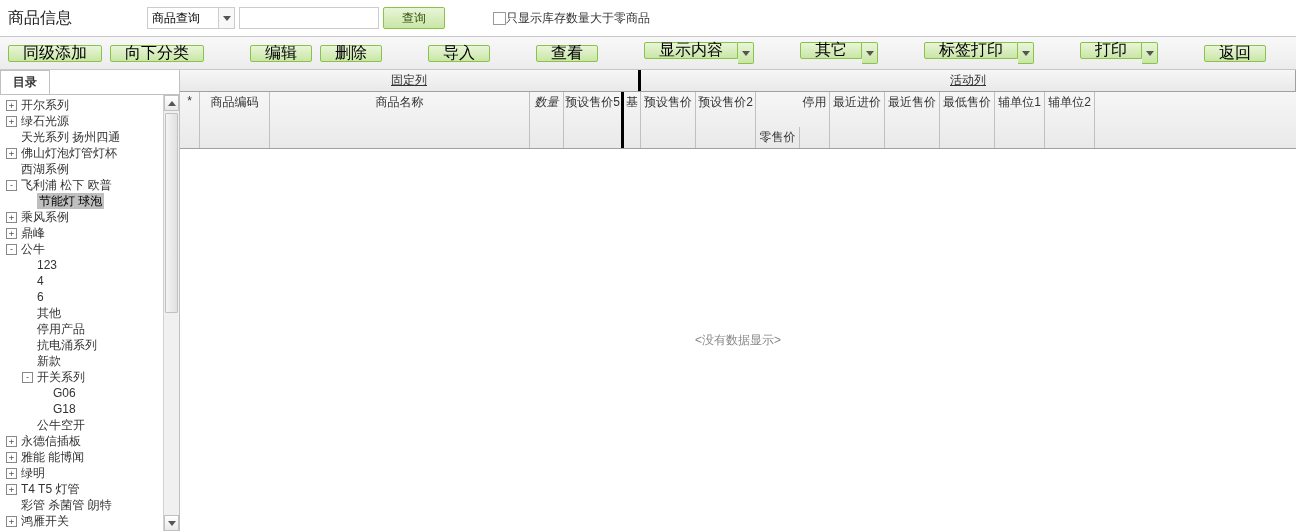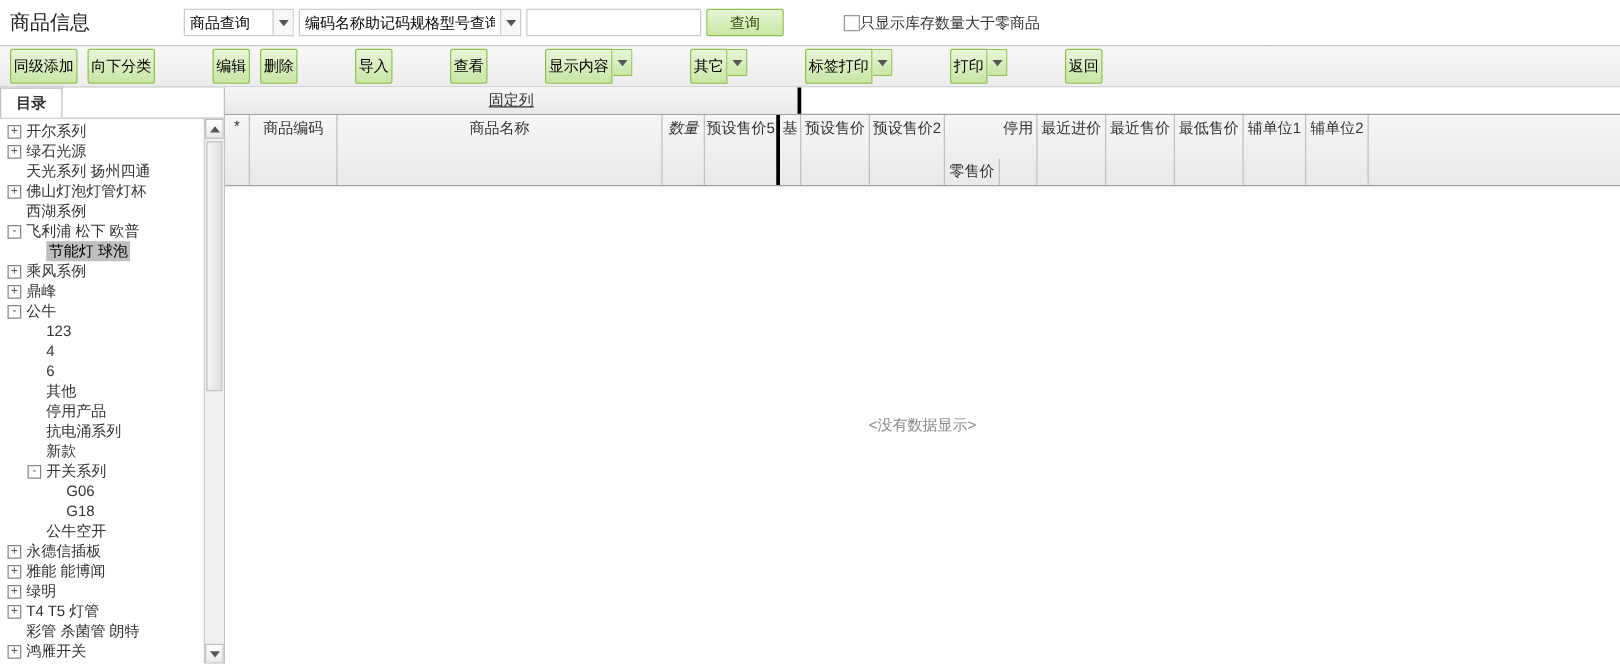--- a/index.html
+++ b/index.html
@@ -9,21 +9,21 @@
 .title { font-size: 16px; margin-right: 71px; color: #222; }
 .combo { display: inline-flex; align-items: center; border: 1px solid #ccc; height: 22px; background: #fff; }
 .combo input { border: none; height: 20px; padding: 0 4px; font-size: 12px; outline: none; }
 .combo .arrow { width: 16px; height: 20px; border-left: 1px solid #ccc; display: flex; align-items: center; justify-content: center; cursor: pointer; background: #f8f8f8; }
 .text-input { border: 1px solid #ccc; height: 22px; width: 140px; padding: 0 4px; font-size: 12px; }
 .btn-green { height: 22px; padding: 0 18px; border: 1px solid #8bc34a; background: linear-gradient(#e8f5d9,#c9e6a5); border-radius: 2px; cursor: pointer; font-size: 12px; color: #2d4d0a; }
 .chk-label { display: flex; align-items: center; gap: 0; margin-left: 44px; }
 .chk { width: 13px; height: 13px; border: 1px solid #999; background: #fff; display: inline-block; }
 
 .toolbar { height: 34px; background: linear-gradient(#f8f8f8,#ececec); border-top: 1px solid #c8c8c8; border-bottom: 1px solid #c8c8c8; display: flex; align-items: center; padding: 0 8px; gap: 8px; }
-.tbtn { height: 28px; padding: 0 2px; border: 1px solid #8bc34a; background: linear-gradient(#e8f5d9,#c9e6a5); border-radius: 2px; cursor: pointer; font-size: 12px; display: inline-flex; align-items: center; }
+.tbtn { height: 17px; padding: 0 14px; border: 1px solid #8bc34a; background: linear-gradient(#e8f5d9,#c9e6a5); border-radius: 2px; cursor: pointer; font-size: 16px; display: inline-flex; align-items: center; }
 .tbtn-split { display: inline-flex; }
 .tbtn-split .tbtn { border-radius: 2px 0 0 2px; }
 .tbtn-split .drop { width: 16px; height: 22px; border: 1px solid #8bc34a; border-left: none; background: linear-gradient(#e8f5d9,#c9e6a5); border-radius: 0 2px 2px 0; display: flex; align-items: center; justify-content: center; cursor: pointer; }
 .spacer-sm { width: 30px; }
 
 .main { display: flex; height: calc(531px - 36px - 34px); }
 
 .sidebar { width: 180px; border-right: 1px solid #c0c0c0; display: flex; flex-direction: column; }
 .mulu-tab { border-bottom: 1px solid #c0c0c0; }
 .mulu-tab span { display: inline-block; padding: 3px 12px; border: 1px solid #c0c0c0; border-bottom: none; background: #fff; font-weight: bold; }
@@ -58,26 +58,20 @@
 <body>
 
 <div class="topbar">
   <div class="title">商品信息</div>
   <div class="combo">
     <input style="width: 70px;" value="商品查询">
     <div class="arrow">
         <div class="tri"></div>
       </div>
   </div>
-  <div class="combo">
-    <input style="width: 160px;" value="编码名称助记码规格型号查询">
-    <div class="arrow">
-        <div class="tri"></div>
-      </div>
-  </div>
   <input class="text-input" value="" style="">
   <button class="btn-green">查询</button>
   <label class="chk-label">
     <span class="chk"></span>
     <span>只显示库存数量大于零商品</span>
   </label>
 </div>
 
 <div class="toolbar">
   <button class="tbtn">同级添加</button>
@@ -243,20 +237,21 @@
         <div class="scroll-down" style="position:absolute;bottom:0;left:0;right:0">
             <div class="tri"></div>
           </div>
       </div>
     </div>
   </div>
 
   <div class="grid">
     <div class="grid-hdr1">
       <div class="half" style="flex:0 0 461px">固定列</div>
+      <div class="half">活动列</div>
     </div>
     <div class="grid-hdr2" id="ghdr">
         <div class="gh star" style="width: 20px;">*</div>
         <div class="gh" style="width: 70px;">商品编码</div>
         <div class="gh" style="width: 260px;">商品名称</div>
         <div class="gh" style="width: 34px; font-style: italic;">数量</div>
         <div class="gh" style="width: 60px; border-right: 3px solid rgb(0, 0, 0);">预设售价5</div>
         <div class="gh" style="width: 17px;">基</div>
         <div class="gh" style="width: 55px;">预设售价</div>
         <div class="gh" style="width: 60px;">预设售价2</div>

